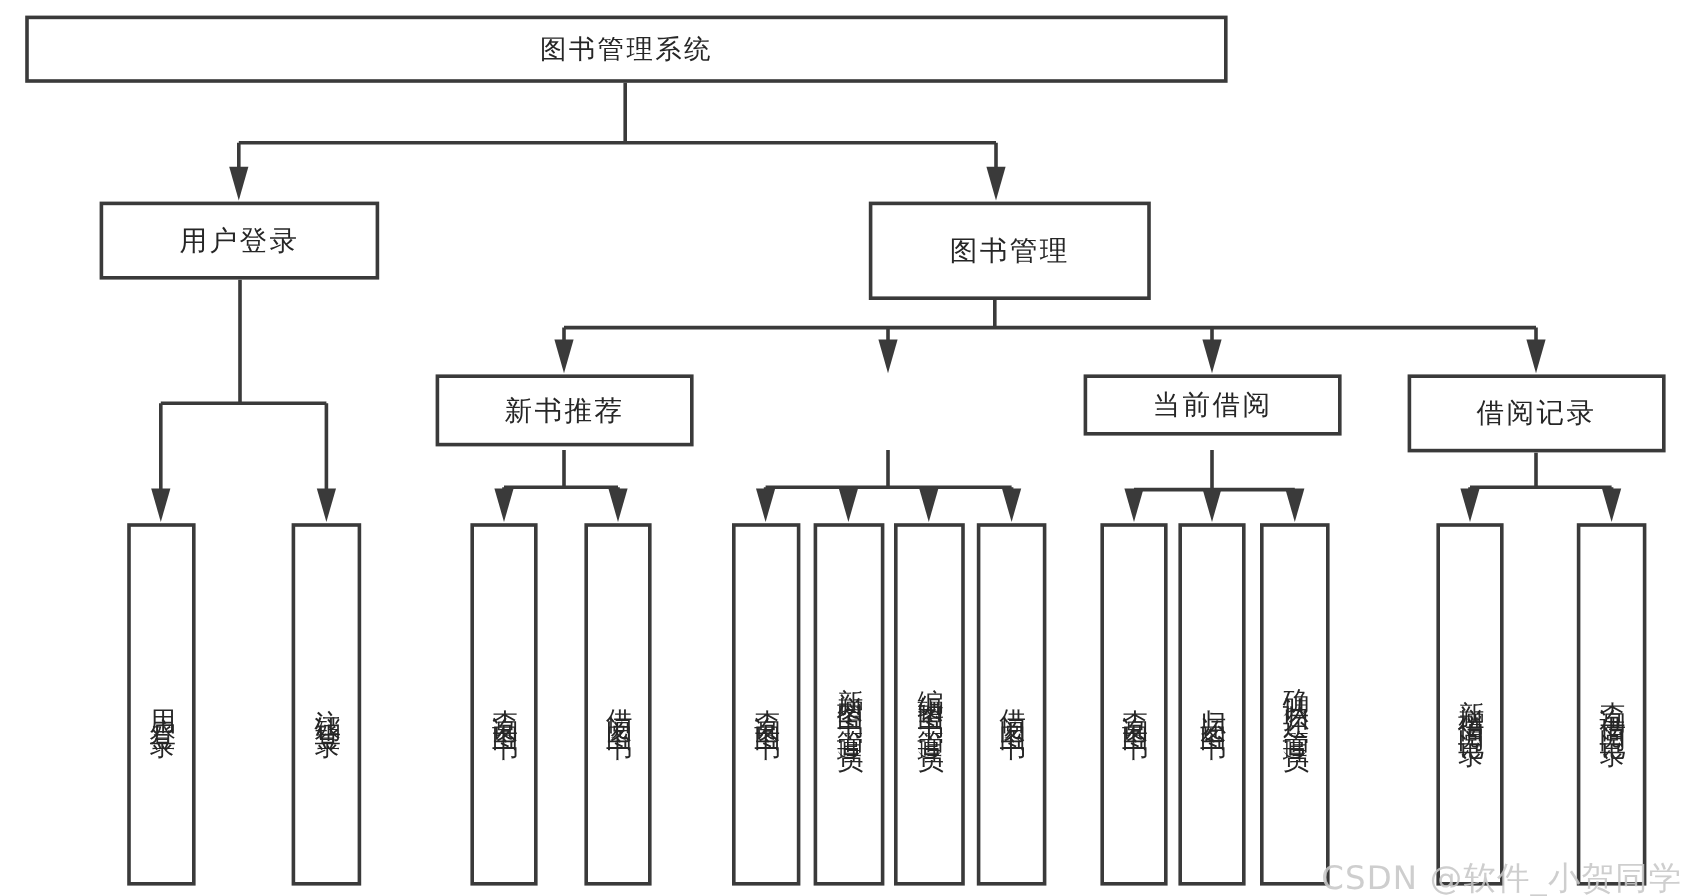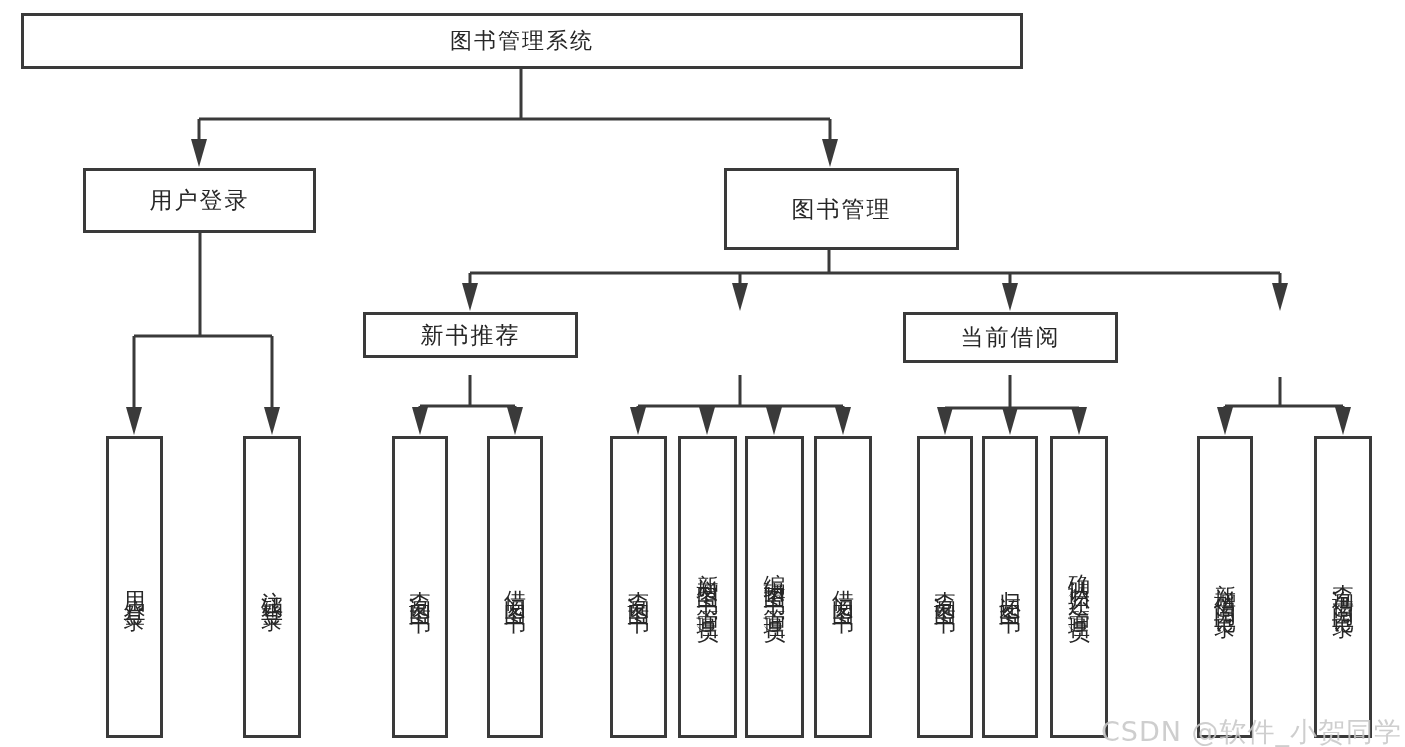--- a/index.html
+++ b/index.html
@@ -100,25 +100,28 @@
     <span class="hlabel">图书管理系统</span>
   </div>
 
   <div class="box" style="left:83px;top:168px;width:233px;height:65px;">
     <span class="hlabel">用户登录</span>
   </div>
   <div class="box" style="left:712px;top:168px;width:235px;height:82px;margin-left:12px;">
     <span class="hlabel">图书管理</span>
   </div>
 
-  <div class="box" style="left:363px;top:312px;width:215px;height:46px;">
+  <div class="box" style="left:363px;top:312px;width:215px;height:60px;">
     <span class="hlabel">新书推荐</span>
   </div>
   <div class="box" style="left:903px;top:312px;width:215px;height:51px;">
     <span class="hlabel">当前借阅</span>
+  </div>
+  <div class="box" style="left:1173px;top:312px;width:215px;height:65px;">
+    <span class="hlabel">借阅记录</span>
   </div>
 
   <div class="box leaf" style="left:106px;width:57px;">
     <span class="vlabel">用户登录</span>
   </div>
   <div class="box leaf" style="left:243px;width:58px;">
     <span class="vlabel">注销登录</span>
   </div>
 
   <div class="box leaf" style="left:392px;width:56px;">

